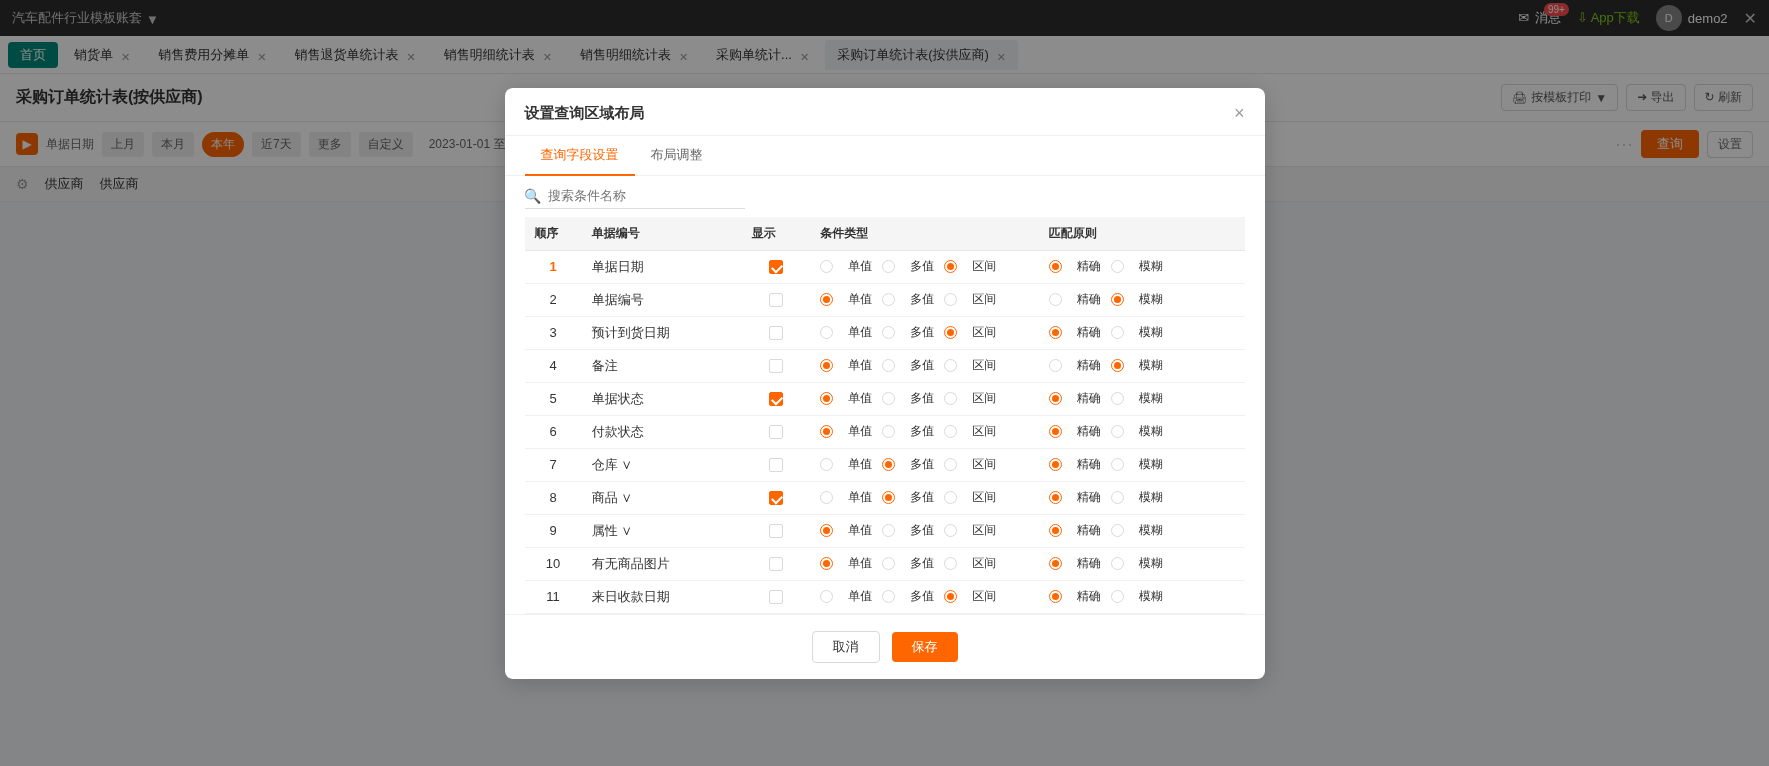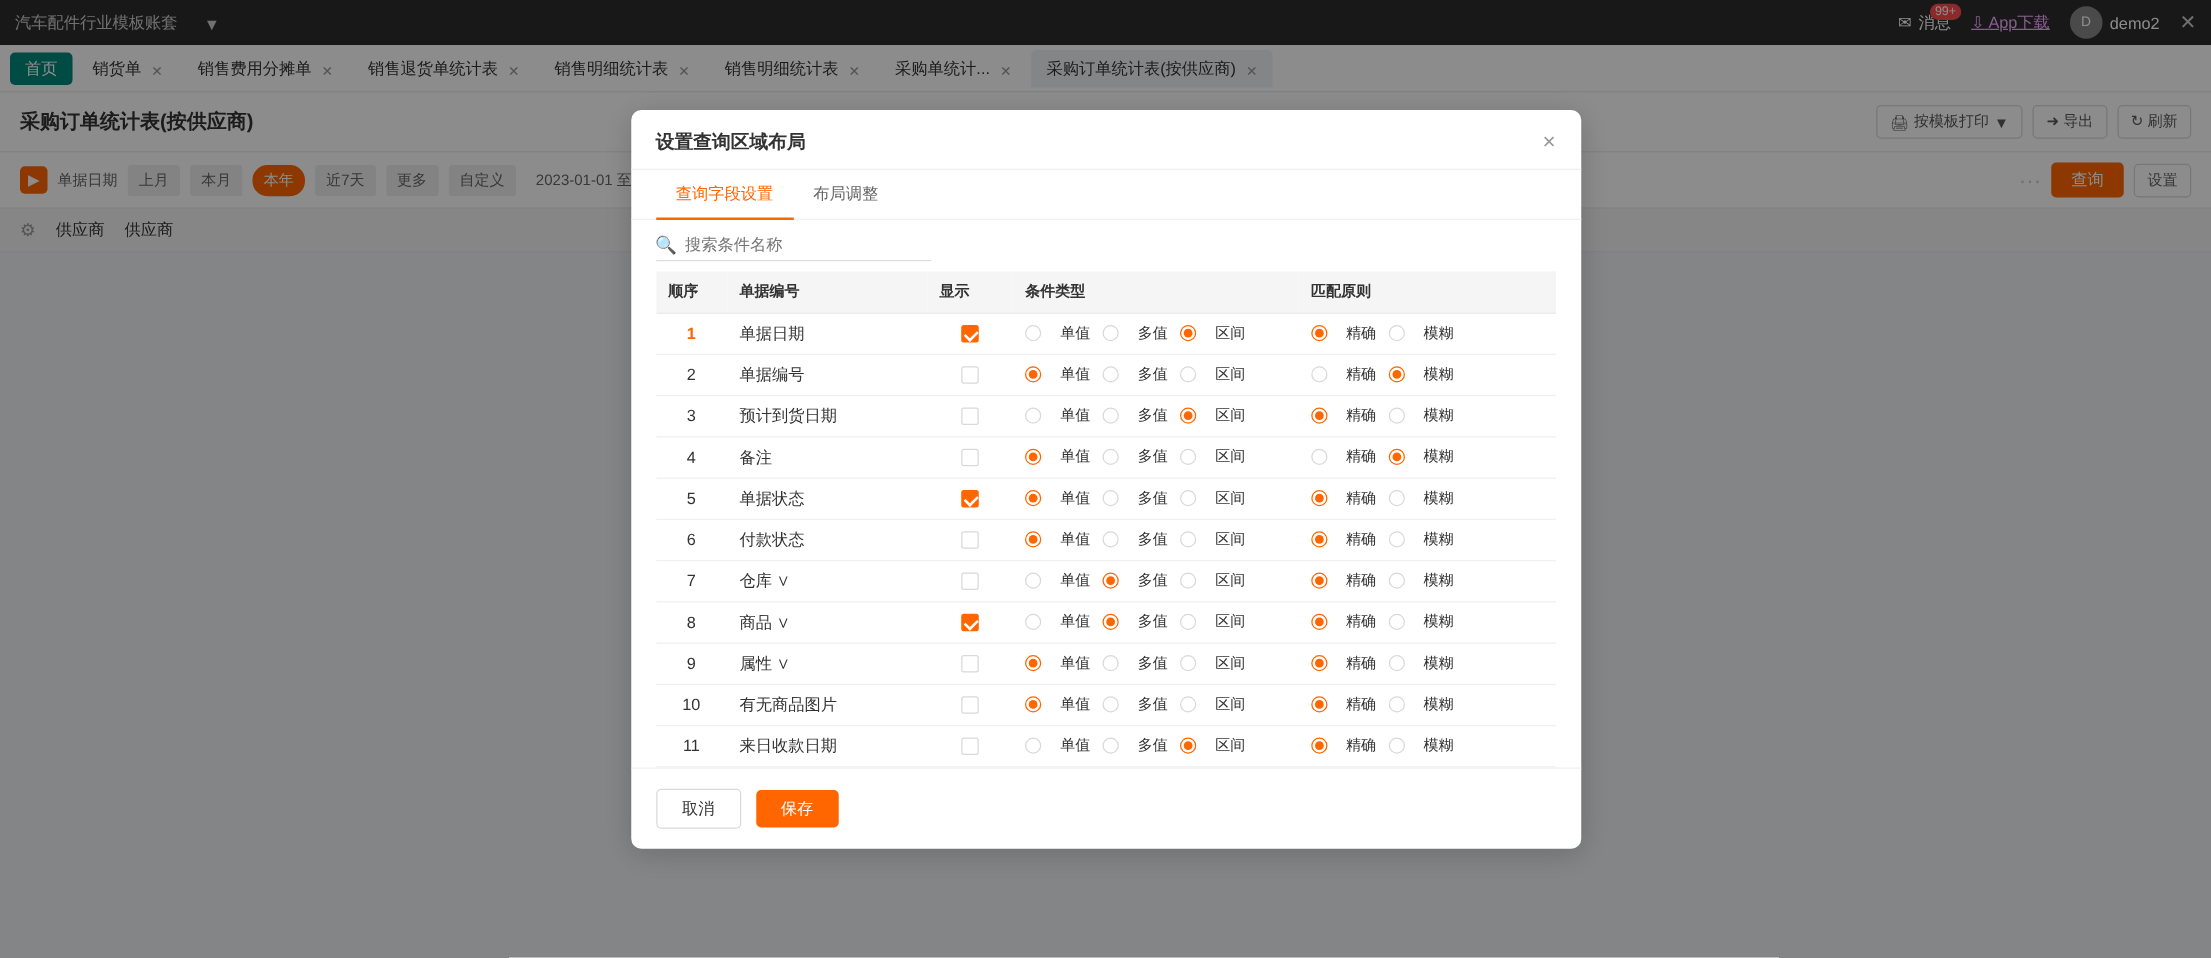--- a/index.html
+++ b/index.html
@@ -8,34 +8,34 @@
     
     .top-bar {
       background: #2d2d2d;
       height: 36px;
       display: flex;
       align-items: center;
       justify-content: space-between;
       padding: 0 12px;
       color: #fff;
     }
-    .top-bar-left { font-size: 13px; color: #ccc; display: flex; align-items: flex-end; gap: 21px; }
+    .top-bar-left { font-size: 13px; color: #ccc; display: flex; align-items: flex-end; gap: 4px; }
     .top-bar-right { display: flex; align-items: center; gap: 16px; font-size: 13px; }
     .top-bar-right .notif { position: relative; cursor: pointer; }
     .notif-badge {
       background: #ff4d4f;
       color: #fff;
       border-radius: 8px;
       font-size: 10px;
       padding: 1px 4px;
       position: absolute;
       top: -6px;
       right: -8px;
     }
-    .top-bar-right .app-download { cursor: pointer; color: #f0abfc; text-decoration: underline; }
+    .top-bar-right .app-download { cursor: pointer; color: #84cc16; }
     .avatar { width: 26px; height: 26px; border-radius: 50%; background: #888; display: inline-flex; align-items: center; justify-content: center; color: #fff; font-size: 11px; }
 
     
     .tab-bar {
       background: #fff;
       height: 38px;
       display: flex;
       align-items: center;
       border-bottom: 1px solid #e8e8e8;
       padding: 0 8px;
@@ -250,21 +250,21 @@
     }
 
     
     .match-group { display: flex; align-items: center; gap: 10px; }
 
     
     .modal-footer {
       padding: 16px 20px;
       display: flex;
       align-items: center;
-      justify-content: flex-start;
+      justify-content: center;
       gap: 12px;
       border-top: 1px solid #f0f0f0;
     }
     .btn-cancel {
       padding: 6px 20px;
       border: 1px solid #d9d9d9;
       background: #fff;
       border-radius: 4px;
       cursor: pointer;
       font-size: 13px;

